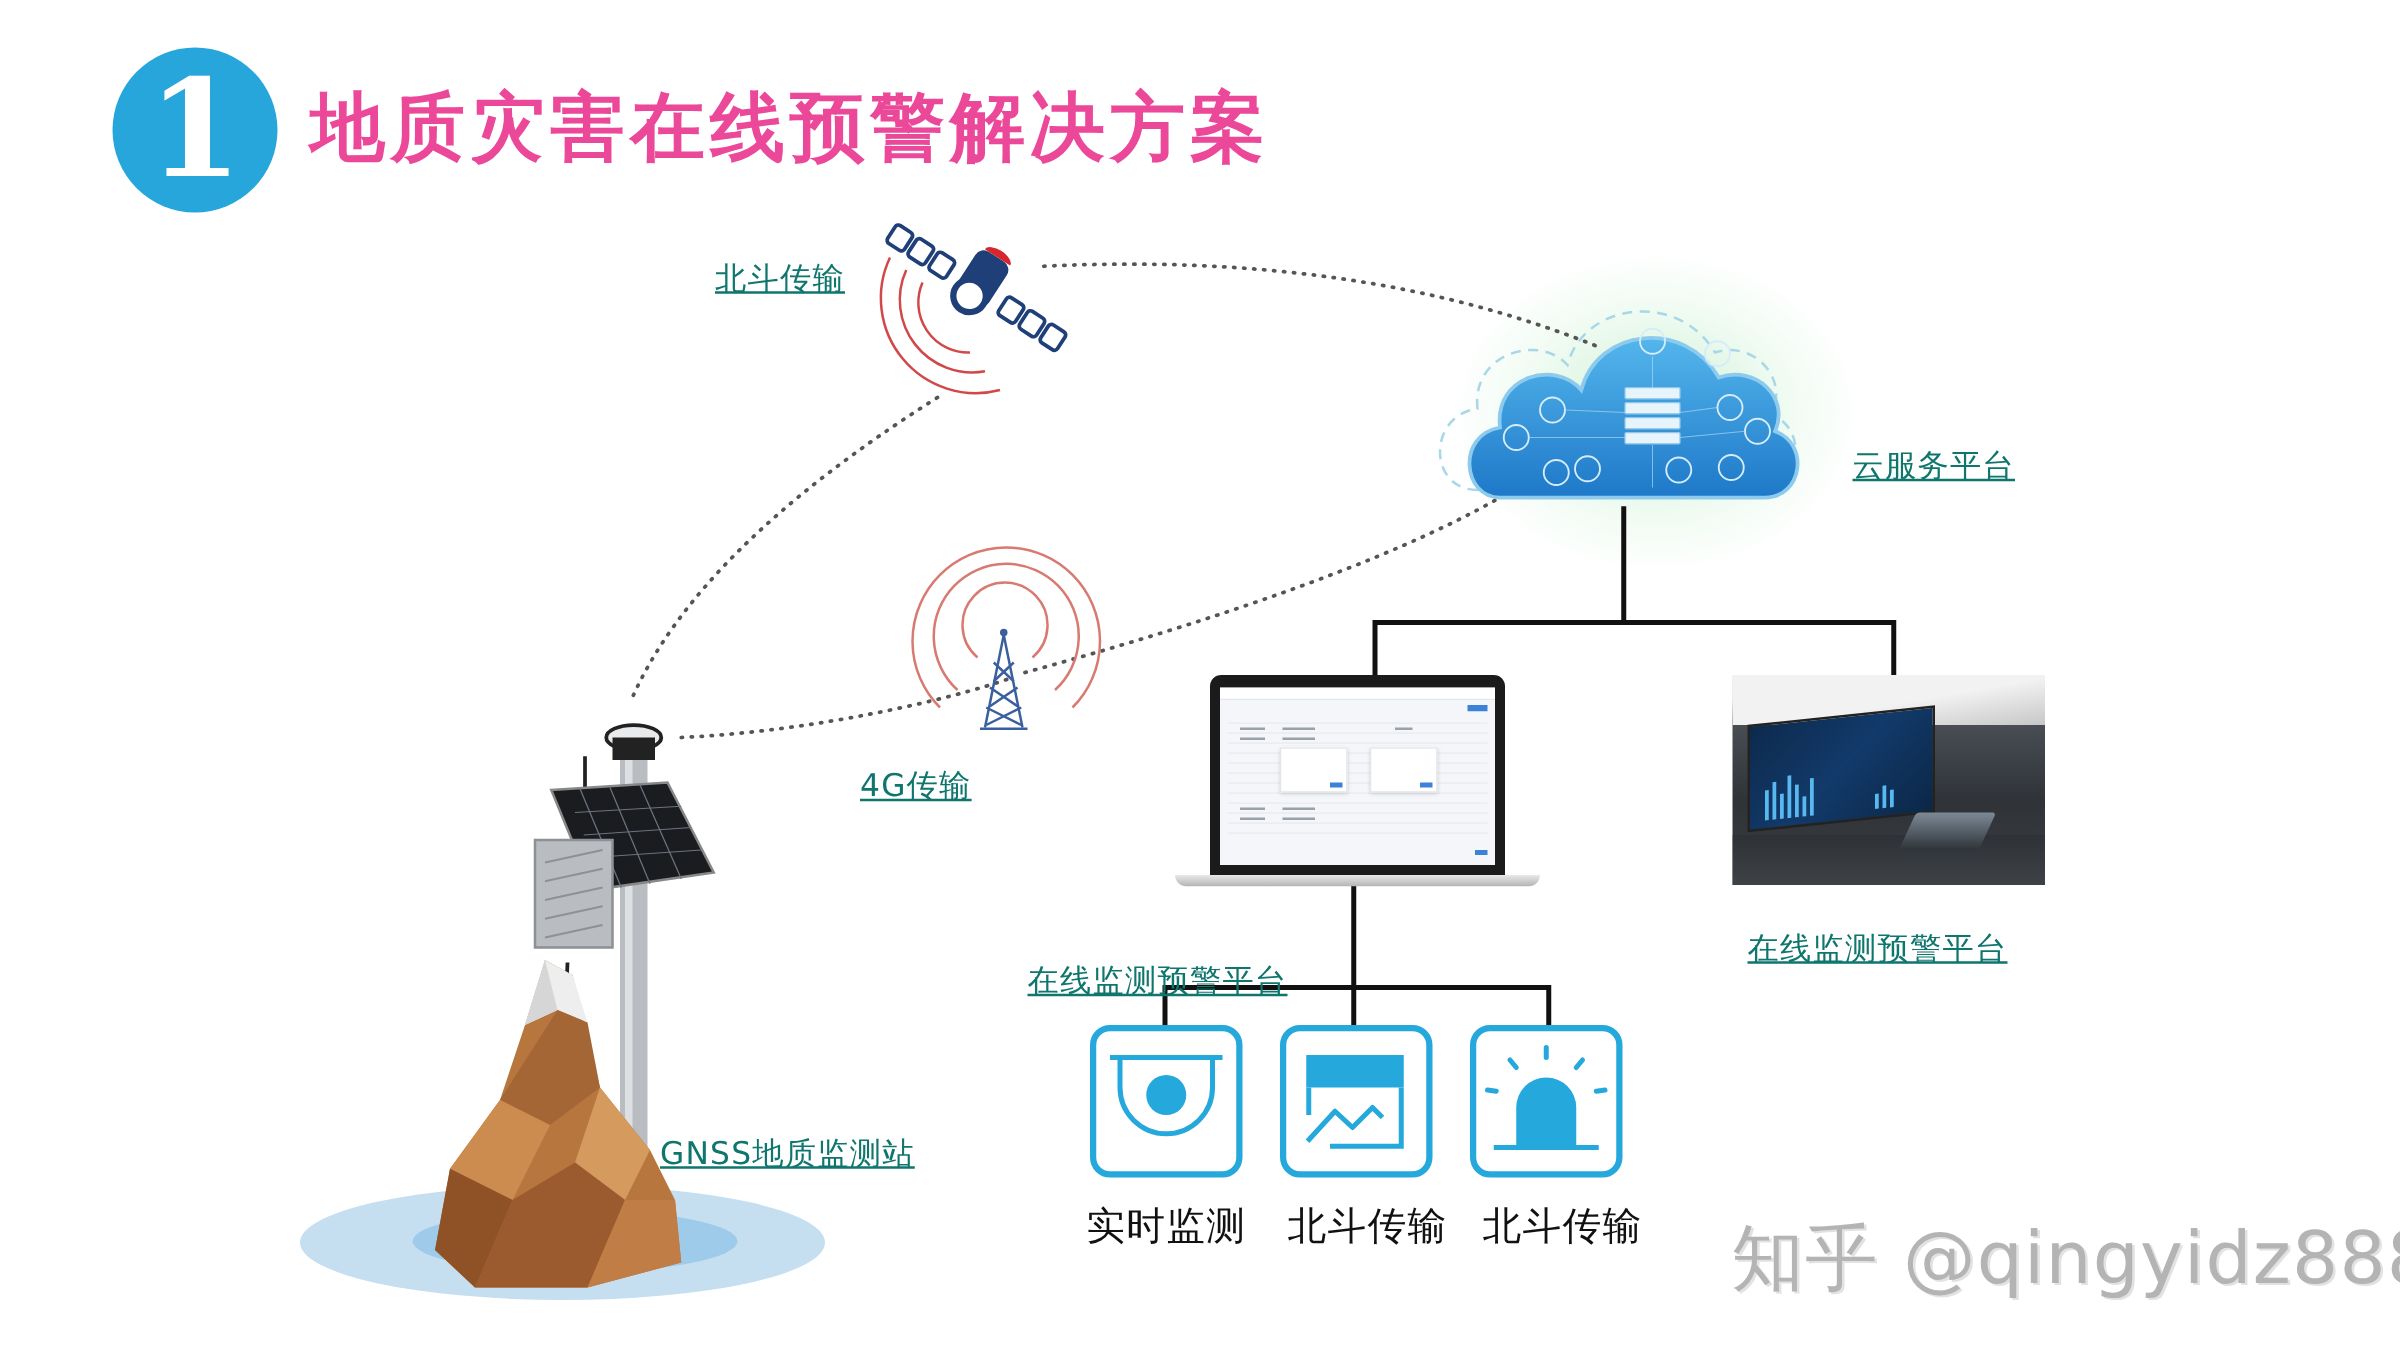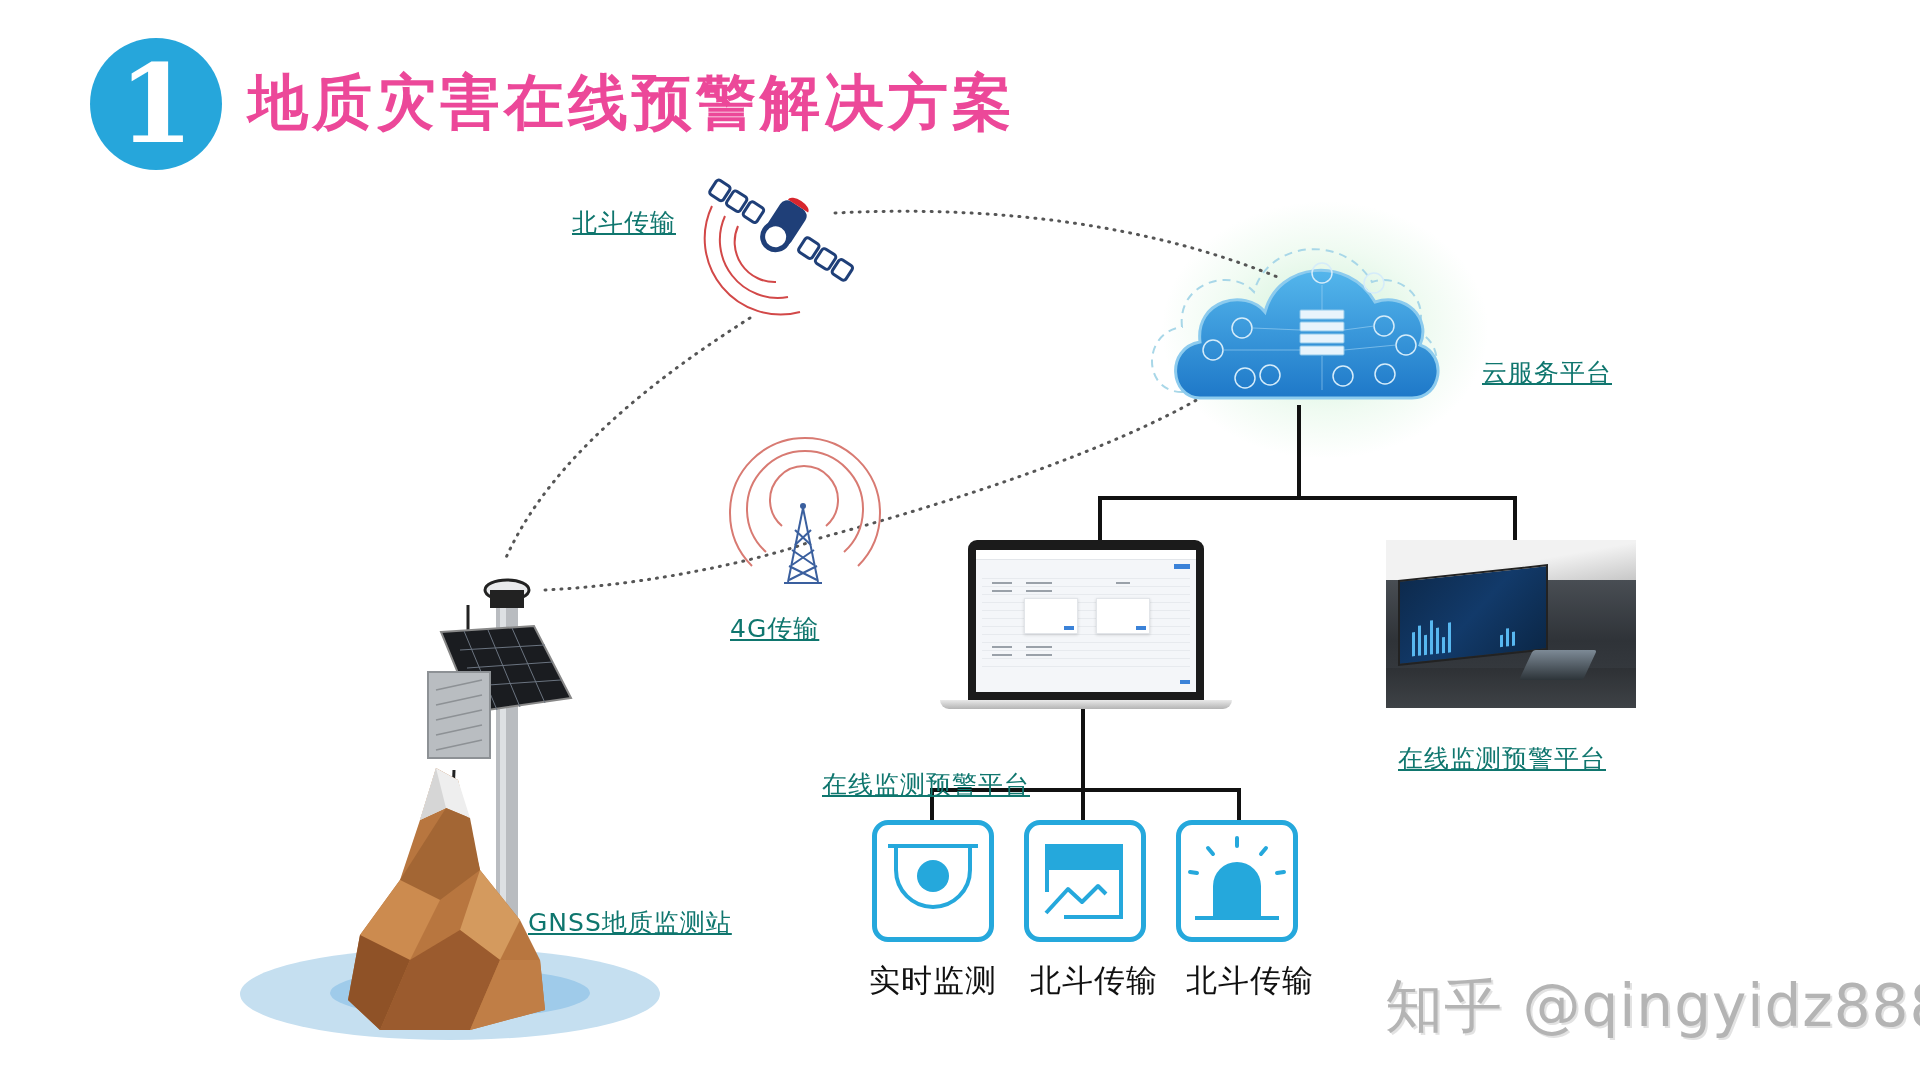--- a/index.html
+++ b/index.html
@@ -274,21 +274,21 @@
     <div class="cmd-bar" style="left:42px;height:16px"></div>
     <div class="cmd-bar" style="left:48px;height:30px"></div>
     <div class="cmd-bar" style="left:100px;height:12px"></div>
     <div class="cmd-bar" style="left:106px;height:18px"></div>
     <div class="cmd-bar" style="left:112px;height:14px"></div>
   </div>
   <div class="cmd-desk"></div>
 </div>
 
 <div class="label" style="left:572px;top:206px;">北斗传输</div>
-<div class="label" style="left:730px;top:612px;">4G传输</div>
+<div class="label" style="left:688px;top:612px;">4G传输</div>
 <div class="label" style="left:1482px;top:356px;">云服务平台</div>
 <div class="label" style="left:822px;top:768px;">在线监测预警平台</div>
 <div class="label" style="left:1398px;top:742px;">在线监测预警平台</div>
 <div class="label" style="left:528px;top:906px;">GNSS地质监测站</div>
 
 <div class="feature-box" style="left:872px;"></div>
 <div class="feature-box" style="left:1024px;"></div>
 <div class="feature-box" style="left:1176px;"></div>
 
 <svg class="overlay" width="1920" height="1080">

